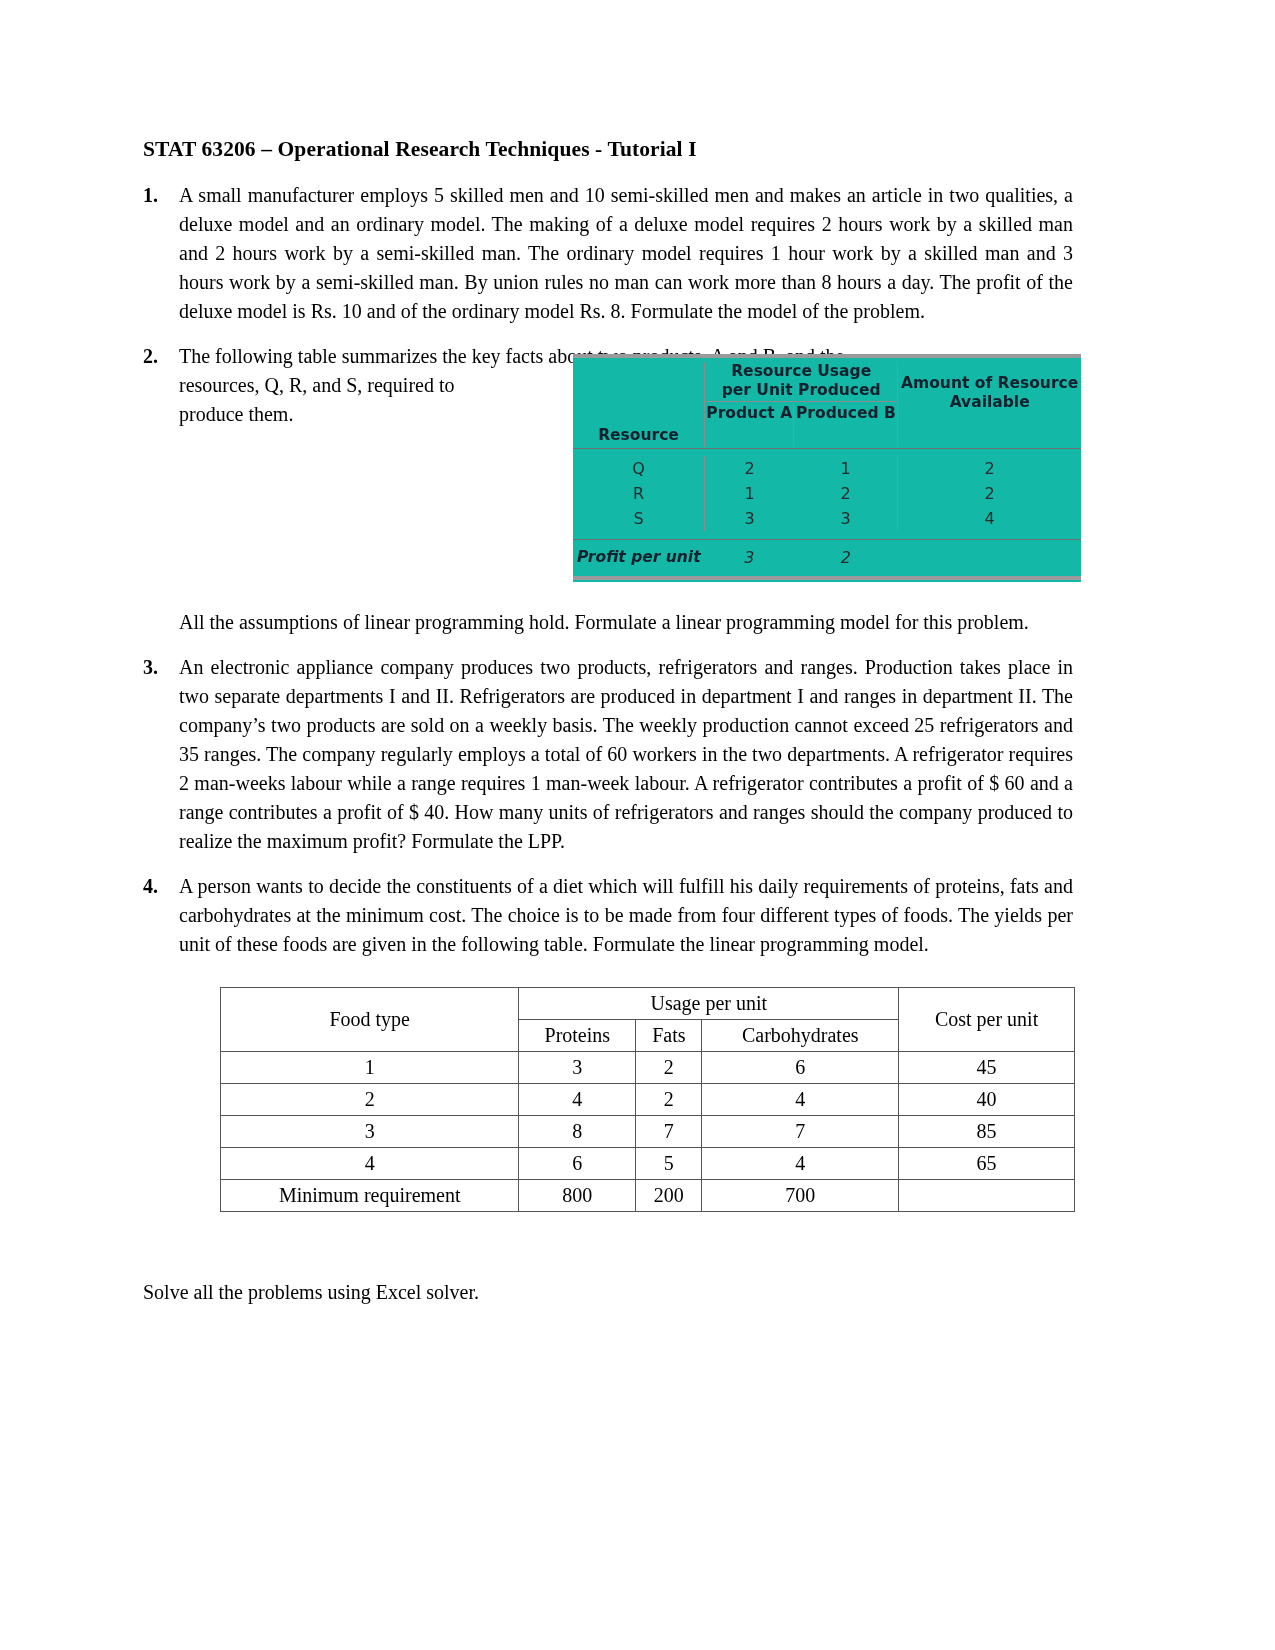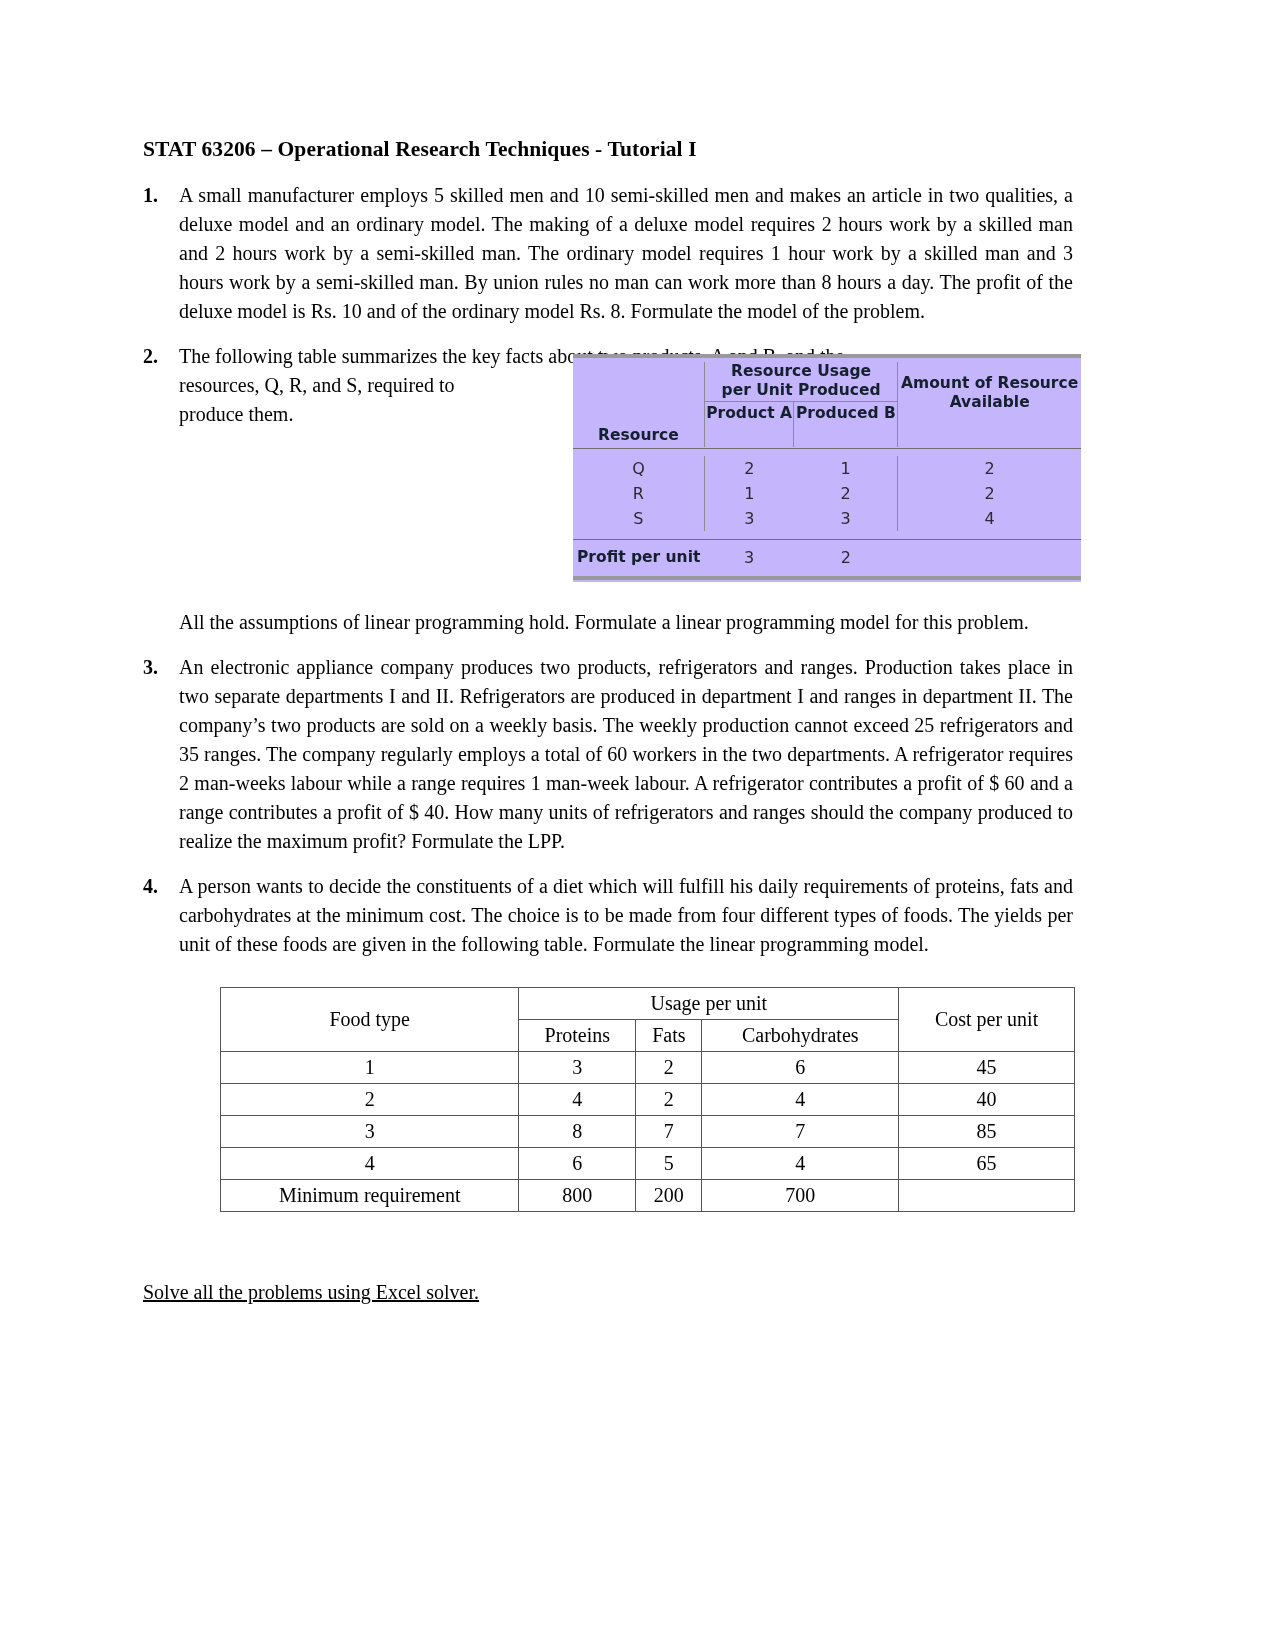--- a/index.html
+++ b/index.html
@@ -85,21 +85,21 @@
     top: 12px;
     width: 508px;
   }
 
   
   .res-table {
     width: 100%;
     border-collapse: collapse;
     font-family: "DejaVu Sans", "Liberation Sans", sans-serif;
     color: #1f2d3d;
-    background: #c4b5fd;
+    background: #14b8a6;
   }
   .res-table td, .res-table th {
     padding: 0;
     text-align: center;
     vertical-align: middle;
   }
   .rt-top {
     height: 4px;
     border-top: 4px solid #9a9a9a;
   }
@@ -149,20 +149,21 @@
   .rt-body .cell-mid {
     border-left: 1px solid #8c8c8c;
     border-right: 1px solid #8c8c8c;
   }
   .rt-spacer td { height: 7px; }
   .rt-profit td {
     font-size: 15.5px;
     font-weight: bold;
     padding: 6px 2px 7px 2px;
     color: #14202e;
+    font-style: italic;
   }
   .rt-profit td.num {
     font-weight: normal;
     font-size: 16px;
     color: #2b2b2b;
   }
   .rt-bottom td {
     border-top: 4px solid #9a9a9a;
     height: 2px;
     font-size: 0;
@@ -187,21 +188,20 @@
     padding: 3px 4px;
     font-weight: normal;
     line-height: 1.25;
   }
 
   
   .footer-line {
     margin: 66px 0 0 0;
     font-size: 20px;
     line-height: 1.45;
-    text-decoration: underline;
   }
 </style>
 </head>
 <body>
 
 <div class="page">
   <div class="content">
 
     <h1 class="doc-title">STAT 63206 – Operational Research Techniques  - Tutorial I</h1>
 

